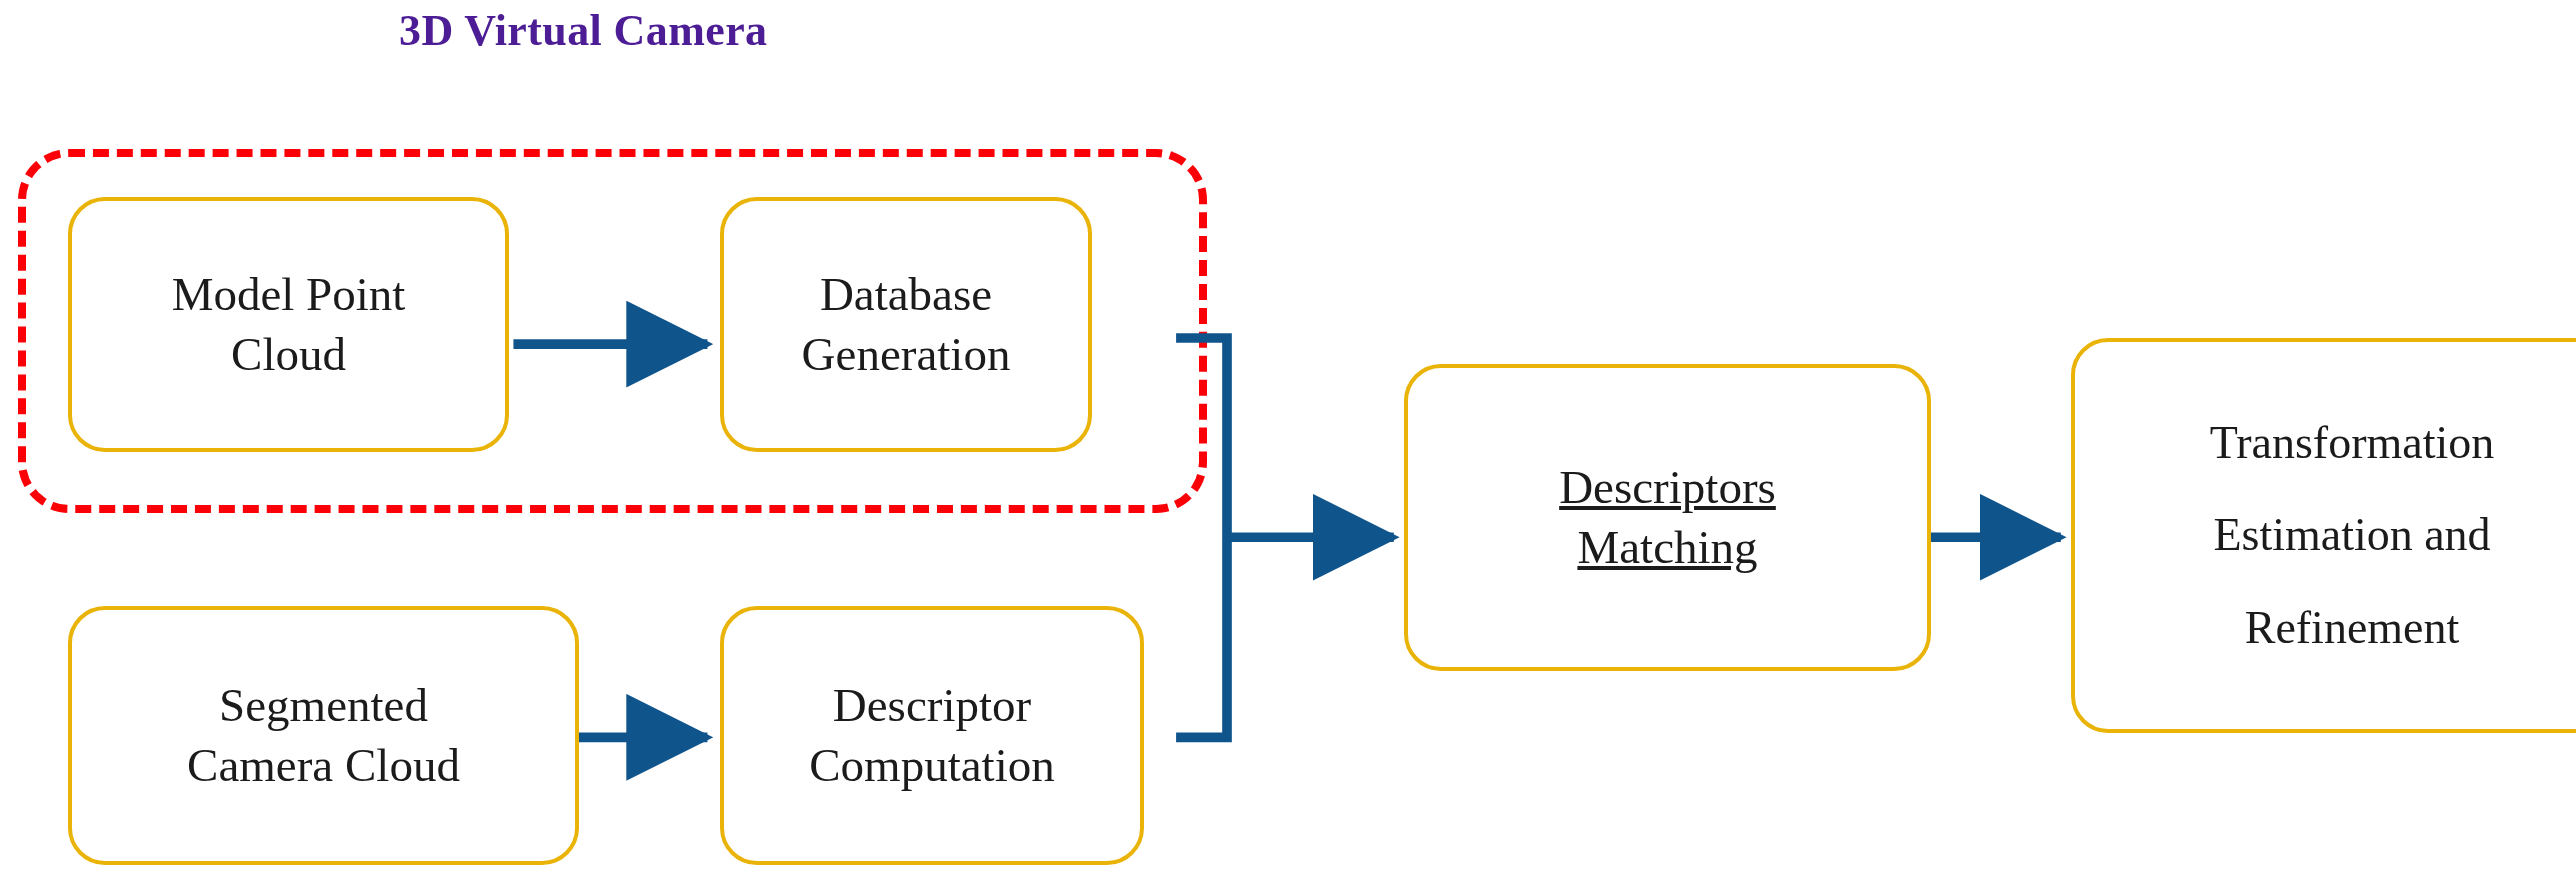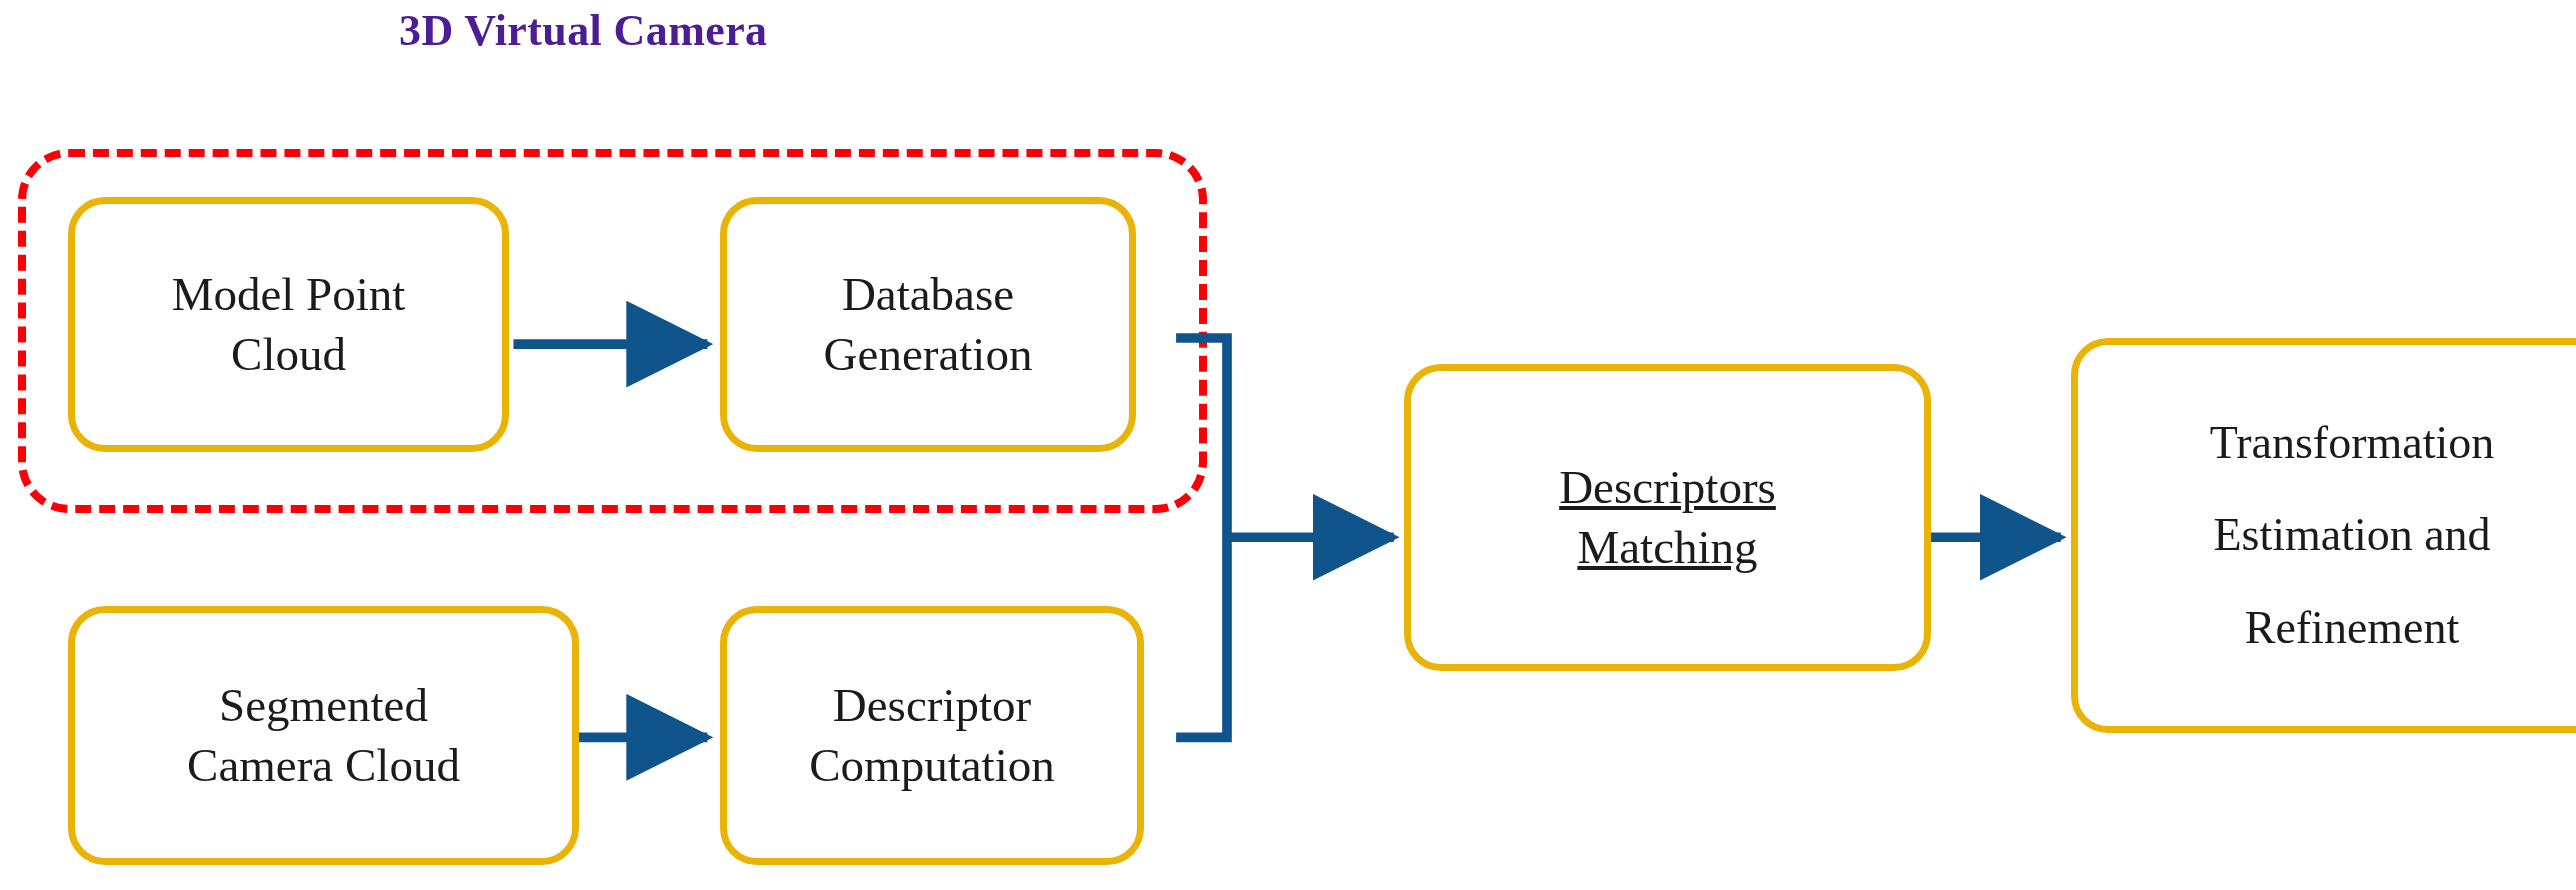--- a/index.html
+++ b/index.html
@@ -42,21 +42,21 @@
     border: 8px dashed #fb0007;
     border-radius: 51px;
     box-sizing: border-box;
     background: transparent;
   }
 
   
   .node {
     position: absolute;
     box-sizing: border-box;
-    border: 7px solid #eab308;
+    border: 4px solid #eab308;
     border-radius: 37px;
     background: #ffffff;
     display: flex;
     flex-direction: column;
     align-items: center;
     justify-content: center;
     color: #1b1b1b;
     font-size: 47px;
     line-height: 1.18;
     text-align: center;
@@ -64,21 +64,21 @@
   }
   .node .line {
     display: block;
     white-space: nowrap;
   }
   .node .line + .line {
     margin-top: 4px;
   }
 
   #node-model-point-cloud      { left: 68px;   top: 197px; width: 441px; height: 255px; }
-  #node-database-generation    { left: 720px;  top: 197px; width: 416px; height: 255px; }
+  #node-database-generation    { left: 720px;  top: 197px; width: 372px; height: 255px; }
   #node-segmented-point-cloud  { left: 68px;   top: 606px; width: 511px; height: 259px; justify-content: center; }
   #node-descriptor-computation { left: 720px;  top: 606px; width: 424px; height: 259px; }
   #node-descriptors-matching   { left: 1404px; top: 364px; width: 527px; height: 307px; text-decoration: underline; }
   #node-transformation         { left: 2071px; top: 338px; width: 562px; height: 395px;
                                  font-size: 46px; }
   #node-transformation .line + .line { margin-top: 38px; }
 
   
   #connectors {
     position: absolute;

